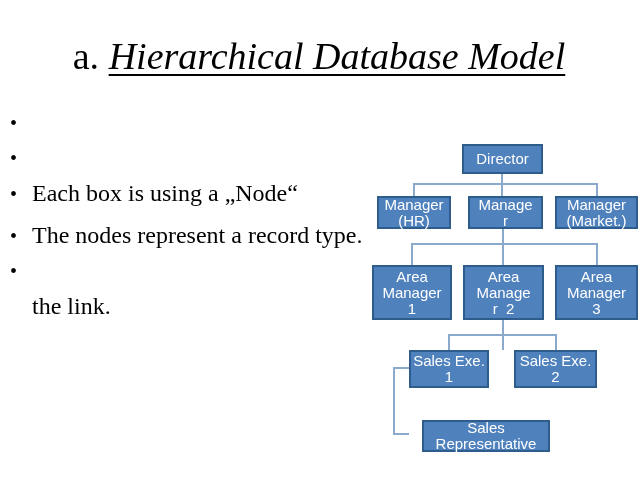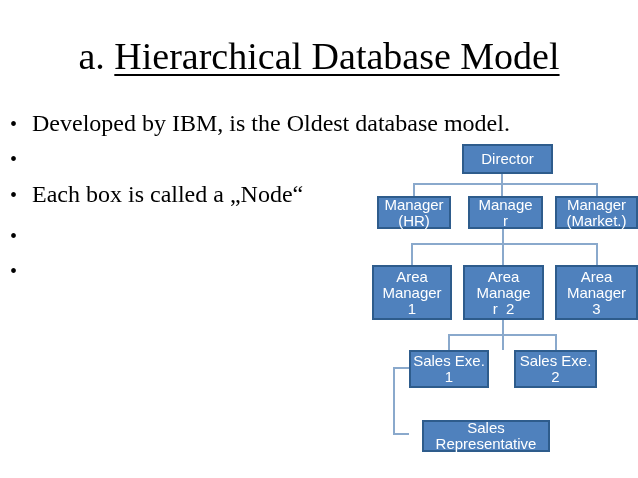--- a/index.html
+++ b/index.html
@@ -10,20 +10,21 @@
 
   
   .title{
     position:absolute;top:34px;left:0;width:638px;
     text-align:center;font-size:38px;color:#000;white-space:nowrap;
   }
   .title .underlined{
     text-decoration:underline;
     text-decoration-thickness:2px;
     text-underline-offset:5px;
+    font-style:italic;
   }
 
   
   .bullets{
     position:absolute;top:106px;left:10px;width:620px;z-index:5;
   }
   .b-row{
     display:flex;align-items:baseline;
     font-size:24px;line-height:35px;color:#000;white-space:nowrap;
   }
@@ -37,21 +38,21 @@
     position:absolute;
     background:#4f81bd;
     border:2px solid #2e5c8c;
     color:#ffffff;
     font-family:"Liberation Sans", sans-serif;
     font-size:15px;line-height:16px;
     display:flex;align-items:center;justify-content:center;
     text-align:center;box-sizing:border-box;
     white-space:pre;z-index:2;
   }
-  .n-director      {left:462px;top:144px;width:91px;height:30px;}
+  .n-director      {left:462px;top:144px;width:81px;height:30px;}
   .n-manager-hr    {left:377px;top:196px;width:74px;height:33px;}
   .n-manager-2     {left:468px;top:196px;width:75px;height:33px;}
   .n-manager-market{left:555px;top:196px;width:83px;height:33px;}
   .n-area-1        {left:372px;top:265px;width:80px;height:55px;}
   .n-area-2        {left:463px;top:265px;width:81px;height:55px;}
   .n-area-3        {left:555px;top:265px;width:83px;height:55px;}
   .n-sales-1       {left:409px;top:350px;width:80px;height:38px;}
   .n-sales-2       {left:514px;top:350px;width:83px;height:38px;}
   .n-sales-rep     {left:422px;top:420px;width:128px;height:32px;}
 
@@ -62,34 +63,38 @@
 </head>
 <body>
 
 <div class="title">
   <span>a. </span><span class="underlined">Hierarchical Database Model</span>
 </div>
 
 <div class="bullets">
     <div class="b-row">
       <span class="b-dot">•</span>
-      <span class="b-text">Developed by IBM, is the Oldest database model.</span>
     </div>
     <div class="b-row">
       <span class="b-dot">•</span>
     </div>
     <div class="b-row">
       <span class="b-dot">•</span>
-      <span class="b-text">Each box is called a „Node“</span>
+      <span class="b-text">Each box is using a „Node“</span>
+    </div>
+    <div class="b-row">
+      <span class="b-dot">•</span>
+      <span class="b-text">The nodes represent a record type.</span>
     </div>
     <div class="b-row">
       <span class="b-dot">•</span>
     </div>
     <div class="b-row">
-      <span class="b-dot">•</span>
+      <span class="b-dot"></span>
+      <span class="b-text">the link.</span>
     </div>
   </div>
 
 <div class="diagram">
 
   <div class="cline cl-v" style="left:501px;top:174px;height:22px;"></div>
   <div class="cline cl-h" style="left:413px;top:183px;width:184px;"></div>
   <div class="cline cl-v" style="left:413px;top:183px;height:13px;"></div>
   <div class="cline cl-v" style="left:596px;top:183px;height:13px;"></div>
 

